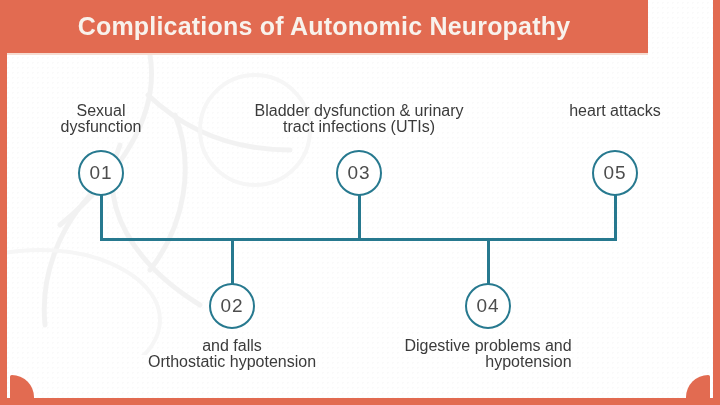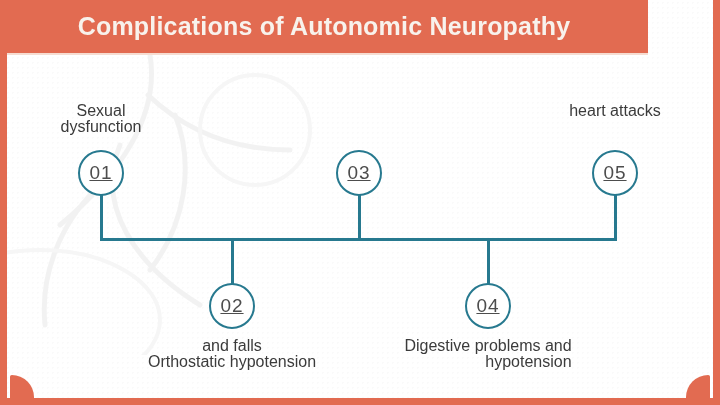--- a/index.html
+++ b/index.html
@@ -73,21 +73,20 @@
     background: #ffffff;
     border: 2.5px solid #27798F;
     border-radius: 50%;
     display: flex; align-items: center; justify-content: center;
     z-index: 2;
   }
   .circle span {
     font-size: 19px;
     letter-spacing: 1px;
     color: #4D4D4D;
-    text-decoration: underline;
   }
 
   
   .item-label {
     position: absolute;
     transform: translateX(-50%);
     text-align: center;
     font-size: 16px;
     line-height: 16px;
     color: #3B3B3B;
@@ -128,20 +127,24 @@
   <div class="connector v" style="left:487px; top:240px; height:44px;"></div>
 
   <div class="item-label" style="left:101px; top:103px;">
     <div>Sexual</div>
     <div>dysfunction</div>
   </div>
   <div class="circle" style="left:78px; top:150px;">
     <span>01</span>
   </div>
 
+  <div class="item-label" style="left:359px; top:103px;">
+    <div>Bladder dysfunction &amp; urinary</div>
+    <div>tract infections (UTIs)</div>
+  </div>
   <div class="circle" style="left:336px; top:150px;">
     <span>03</span>
   </div>
 
   <div class="item-label" style="left:615px; top:103px;">
     <div>heart attacks</div>
   </div>
   <div class="circle" style="left:592px; top:150px;text-align:right;">
     <span>05</span>
   </div>

